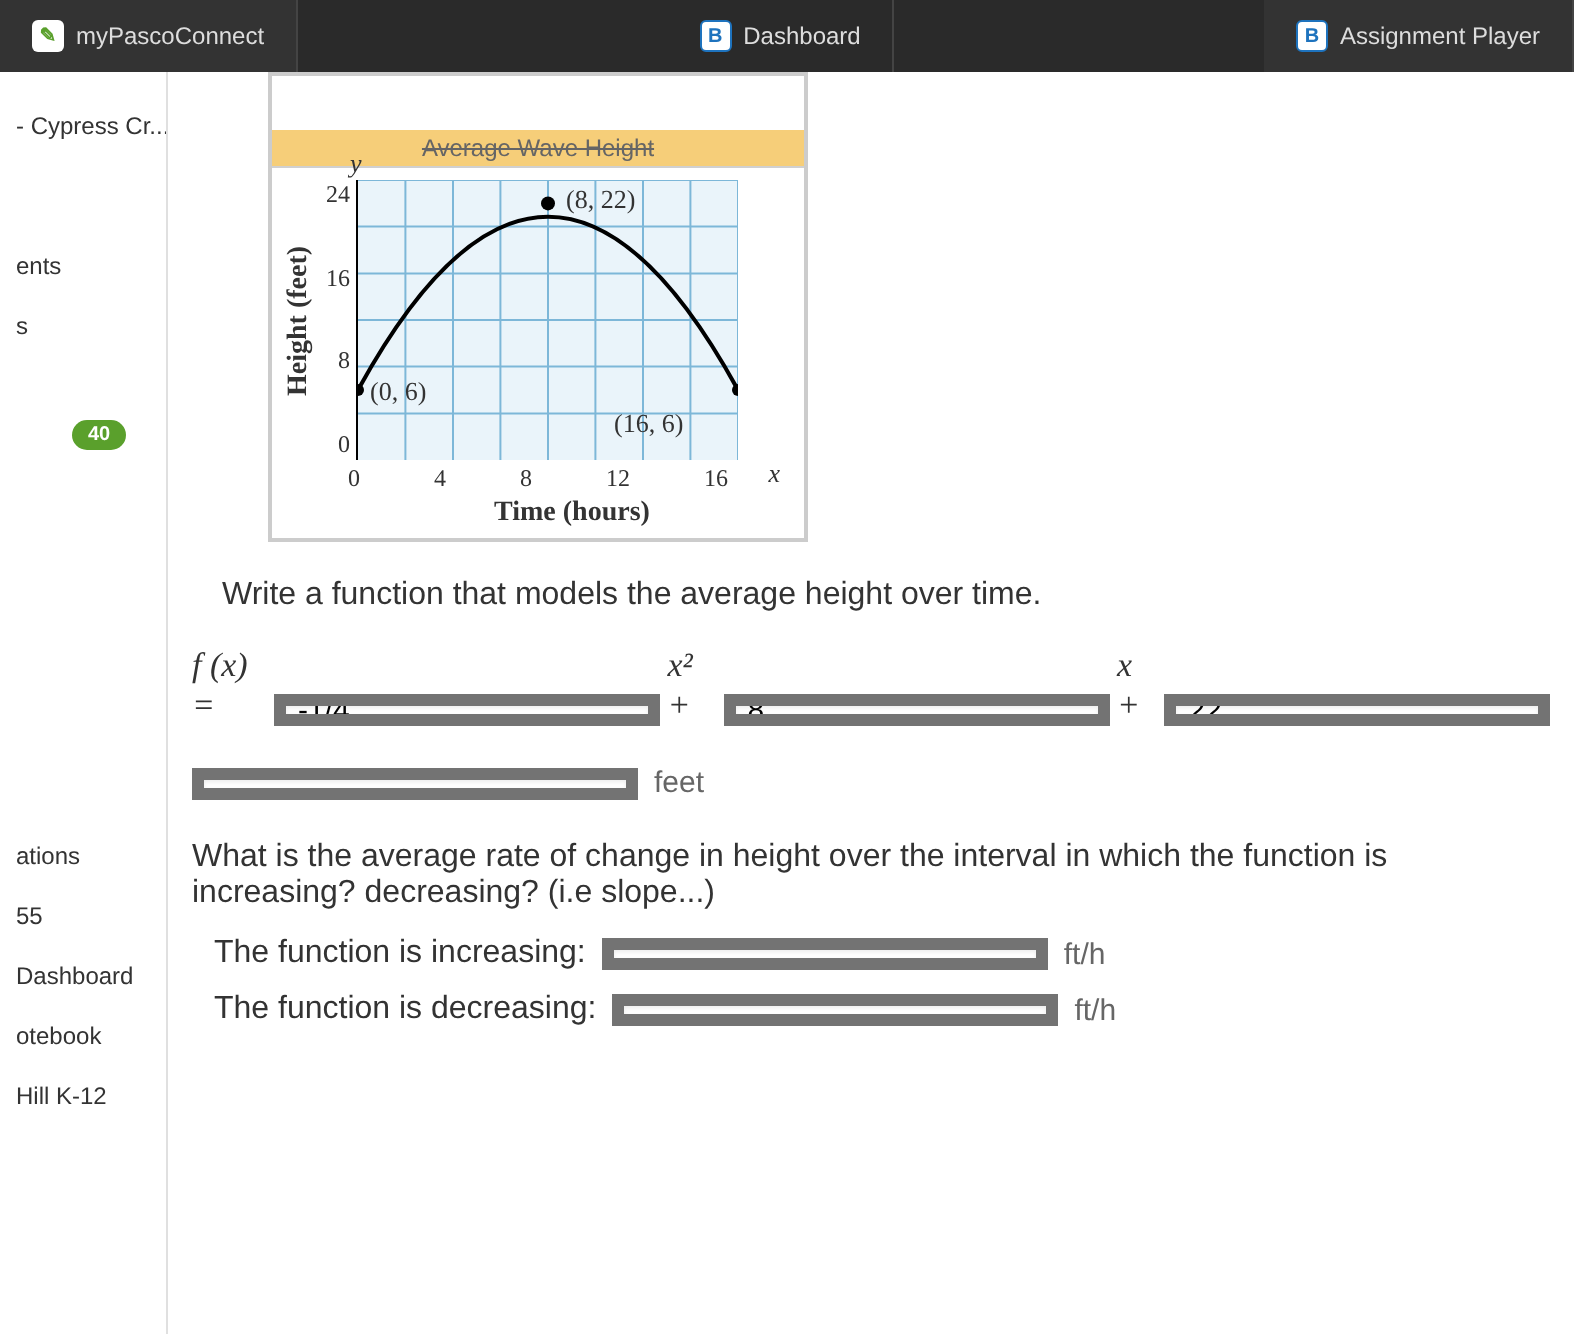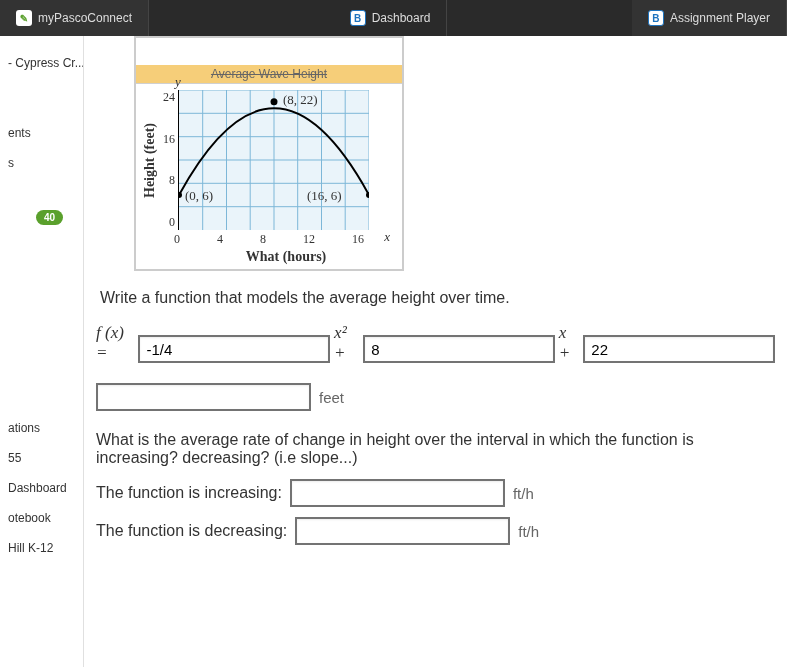--- a/index.html
+++ b/index.html
@@ -159,47 +159,47 @@
   }
   .xlabel {
     text-align: center;
     font-weight: bold;
     font-size: 14px;
     margin-top: 2px;
     margin-left: 34px;
   }
   .prompt {
     font-size: 16px;
-    margin: 10px 0 16px 4px;
+    margin: 10px 0 16px 15px;
   }
   .formula-row {
     display: flex;
     align-items: flex-end;
     font-family: "Times New Roman", serif;
     font-size: 17px;
     margin-bottom: 20px;
     gap: 4px;
   }
   .formula-row .fx { font-style: italic; }
   .input-box {
-    border: 2px solid #737373;
+    border: 6px solid #737373;
     min-width: 110px;
-    height: 28px;
+    height: 16px;
     padding: 2px 6px;
     font-size: 15px;
     font-family: Arial, sans-serif;
     background: #fff;
     box-shadow: inset 0 1px 2px rgba(0,0,0,0.08);
   }
   .input-box.small { min-width: 100px; }
   .input-box.tiny { min-width: 90px; }
   .xsq { font-family: "Times New Roman", serif; font-style: italic; }
   .subq { font-size: 16px; margin: 6px 0 12px 0; }
   .ans-row { display: flex; align-items: center; gap: 8px; margin-bottom: 20px; font-size: 16px; }
-  .rate-row { display: flex; align-items: center; gap: 8px; margin: 10px 0; font-size: 16px; }
+  .rate-row { display: flex; align-items: center; gap: 8px; margin: 10px 11px; font-size: 16px; }
   .unit { color: #666; font-size: 15px; }
 </style>
 </head>
 <body>
 
 <div class="topbar">
   <div class="tab">
     <span class="tab-icon green">✎</span>
     <span>myPascoConnect</span>
   </div>
@@ -266,34 +266,34 @@
                 <line x1="166.2" y1="0" x2="166.2" y2="140"></line>
                 <line x1="190" y1="0" x2="190" y2="140"></line>
               </g>
               <path class="curve" d="M 0 105 Q 95 -68.3 190 105"></path>
               <circle class="pt" cx="0" cy="105" r="3"></circle>
               <circle class="pt" cx="95" cy="11.7" r="3.5"></circle>
               <circle class="pt" cx="190" cy="105" r="3"></circle>
             </svg>
             <span class="annot" style="left:6px; top:98px;text-align:right;">(0, 6)</span>
             <span class="annot" style="left:104px; top:2px;">(8, 22)</span>
-            <span class="annot" style="left:128px; top:98px;font-family:Liberation Serif, serif;">(16, 6)</span>
+            <span class="annot" style="left:128px; top:114px;font-family:Liberation Serif, serif;">(16, 6)</span>
             <span class="xunit">x</span>
           </div>
         </div>
         <div style="display:flex; margin-left:34px;">
           <div class="xticks">
             <span>0</span>
             <span>4</span>
             <span>8</span>
             <span>12</span>
             <span>16</span>
           </div>
         </div>
-        <div class="xlabel">What (hours)</div>
+        <div class="xlabel">Time (hours)</div>
       </div>
     </div>
 
     <div class="prompt">Write a function that models the average height over time.</div>
 
     <div class="formula-row">
       <span class="fx">f (x) =</span>
       <input class="input-box small" value="-1/4" style="">
       <span class="xsq">x² +</span>
       <input class="input-box small" value="8" style="">

